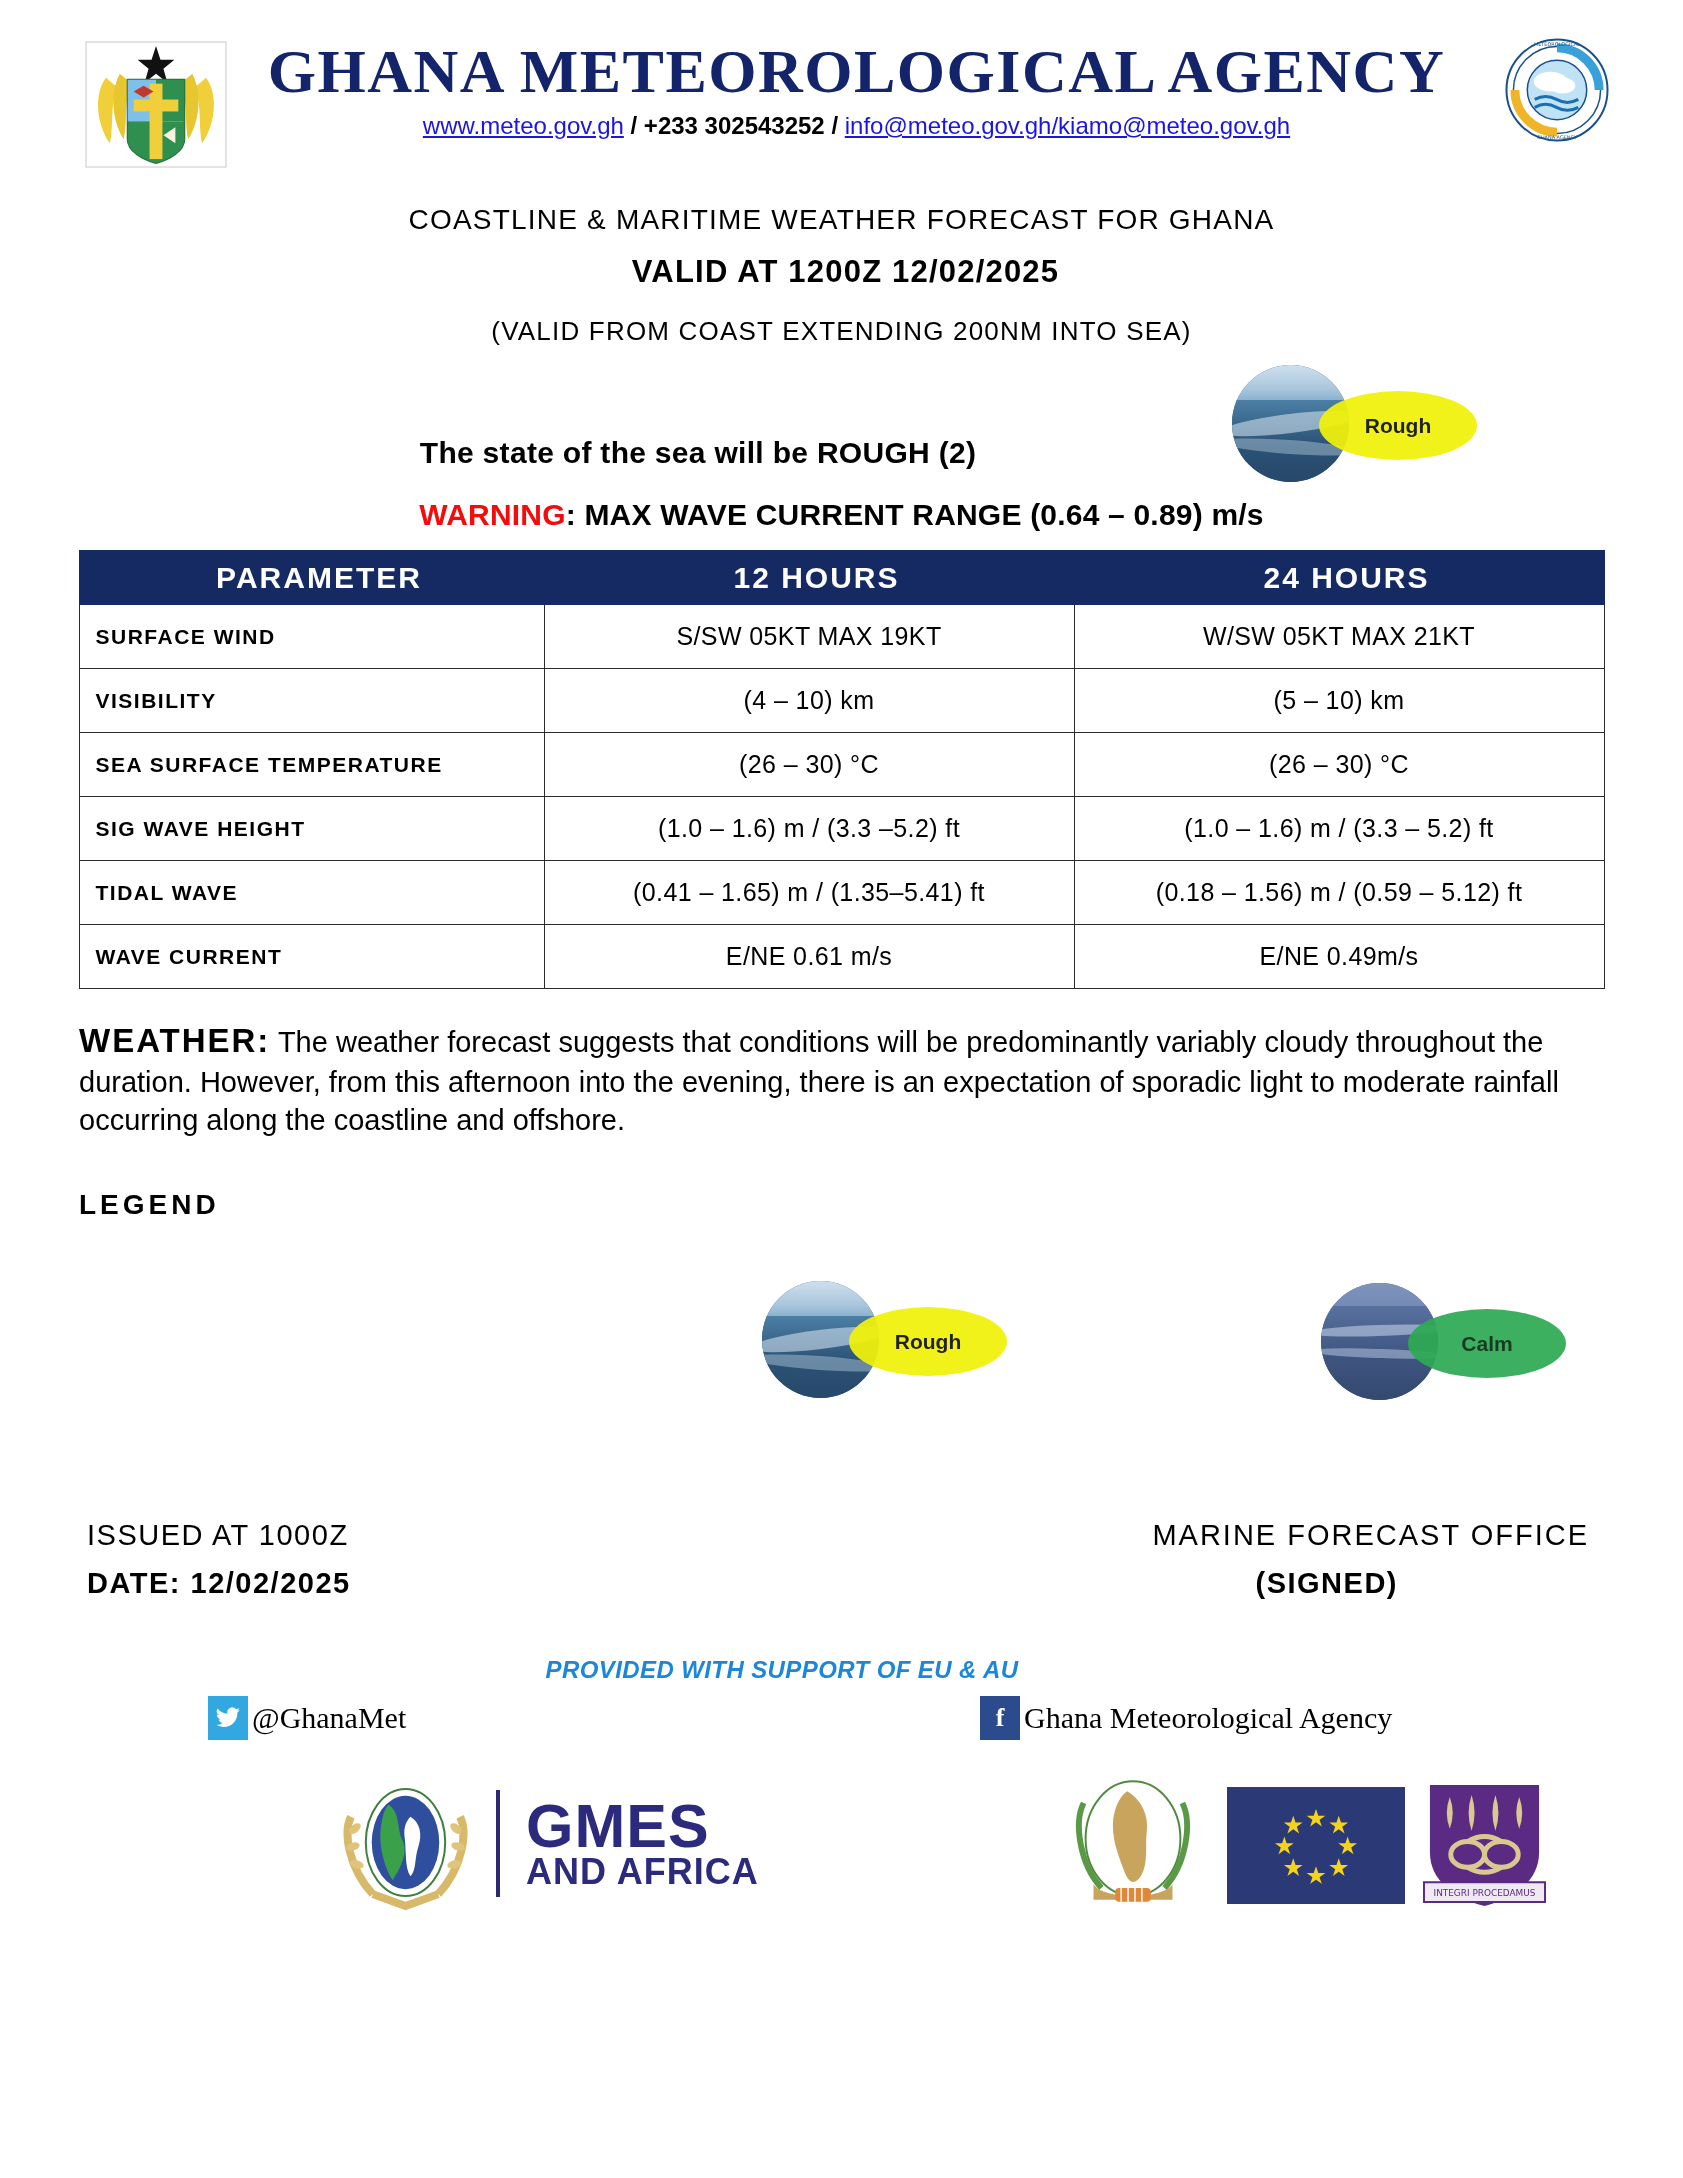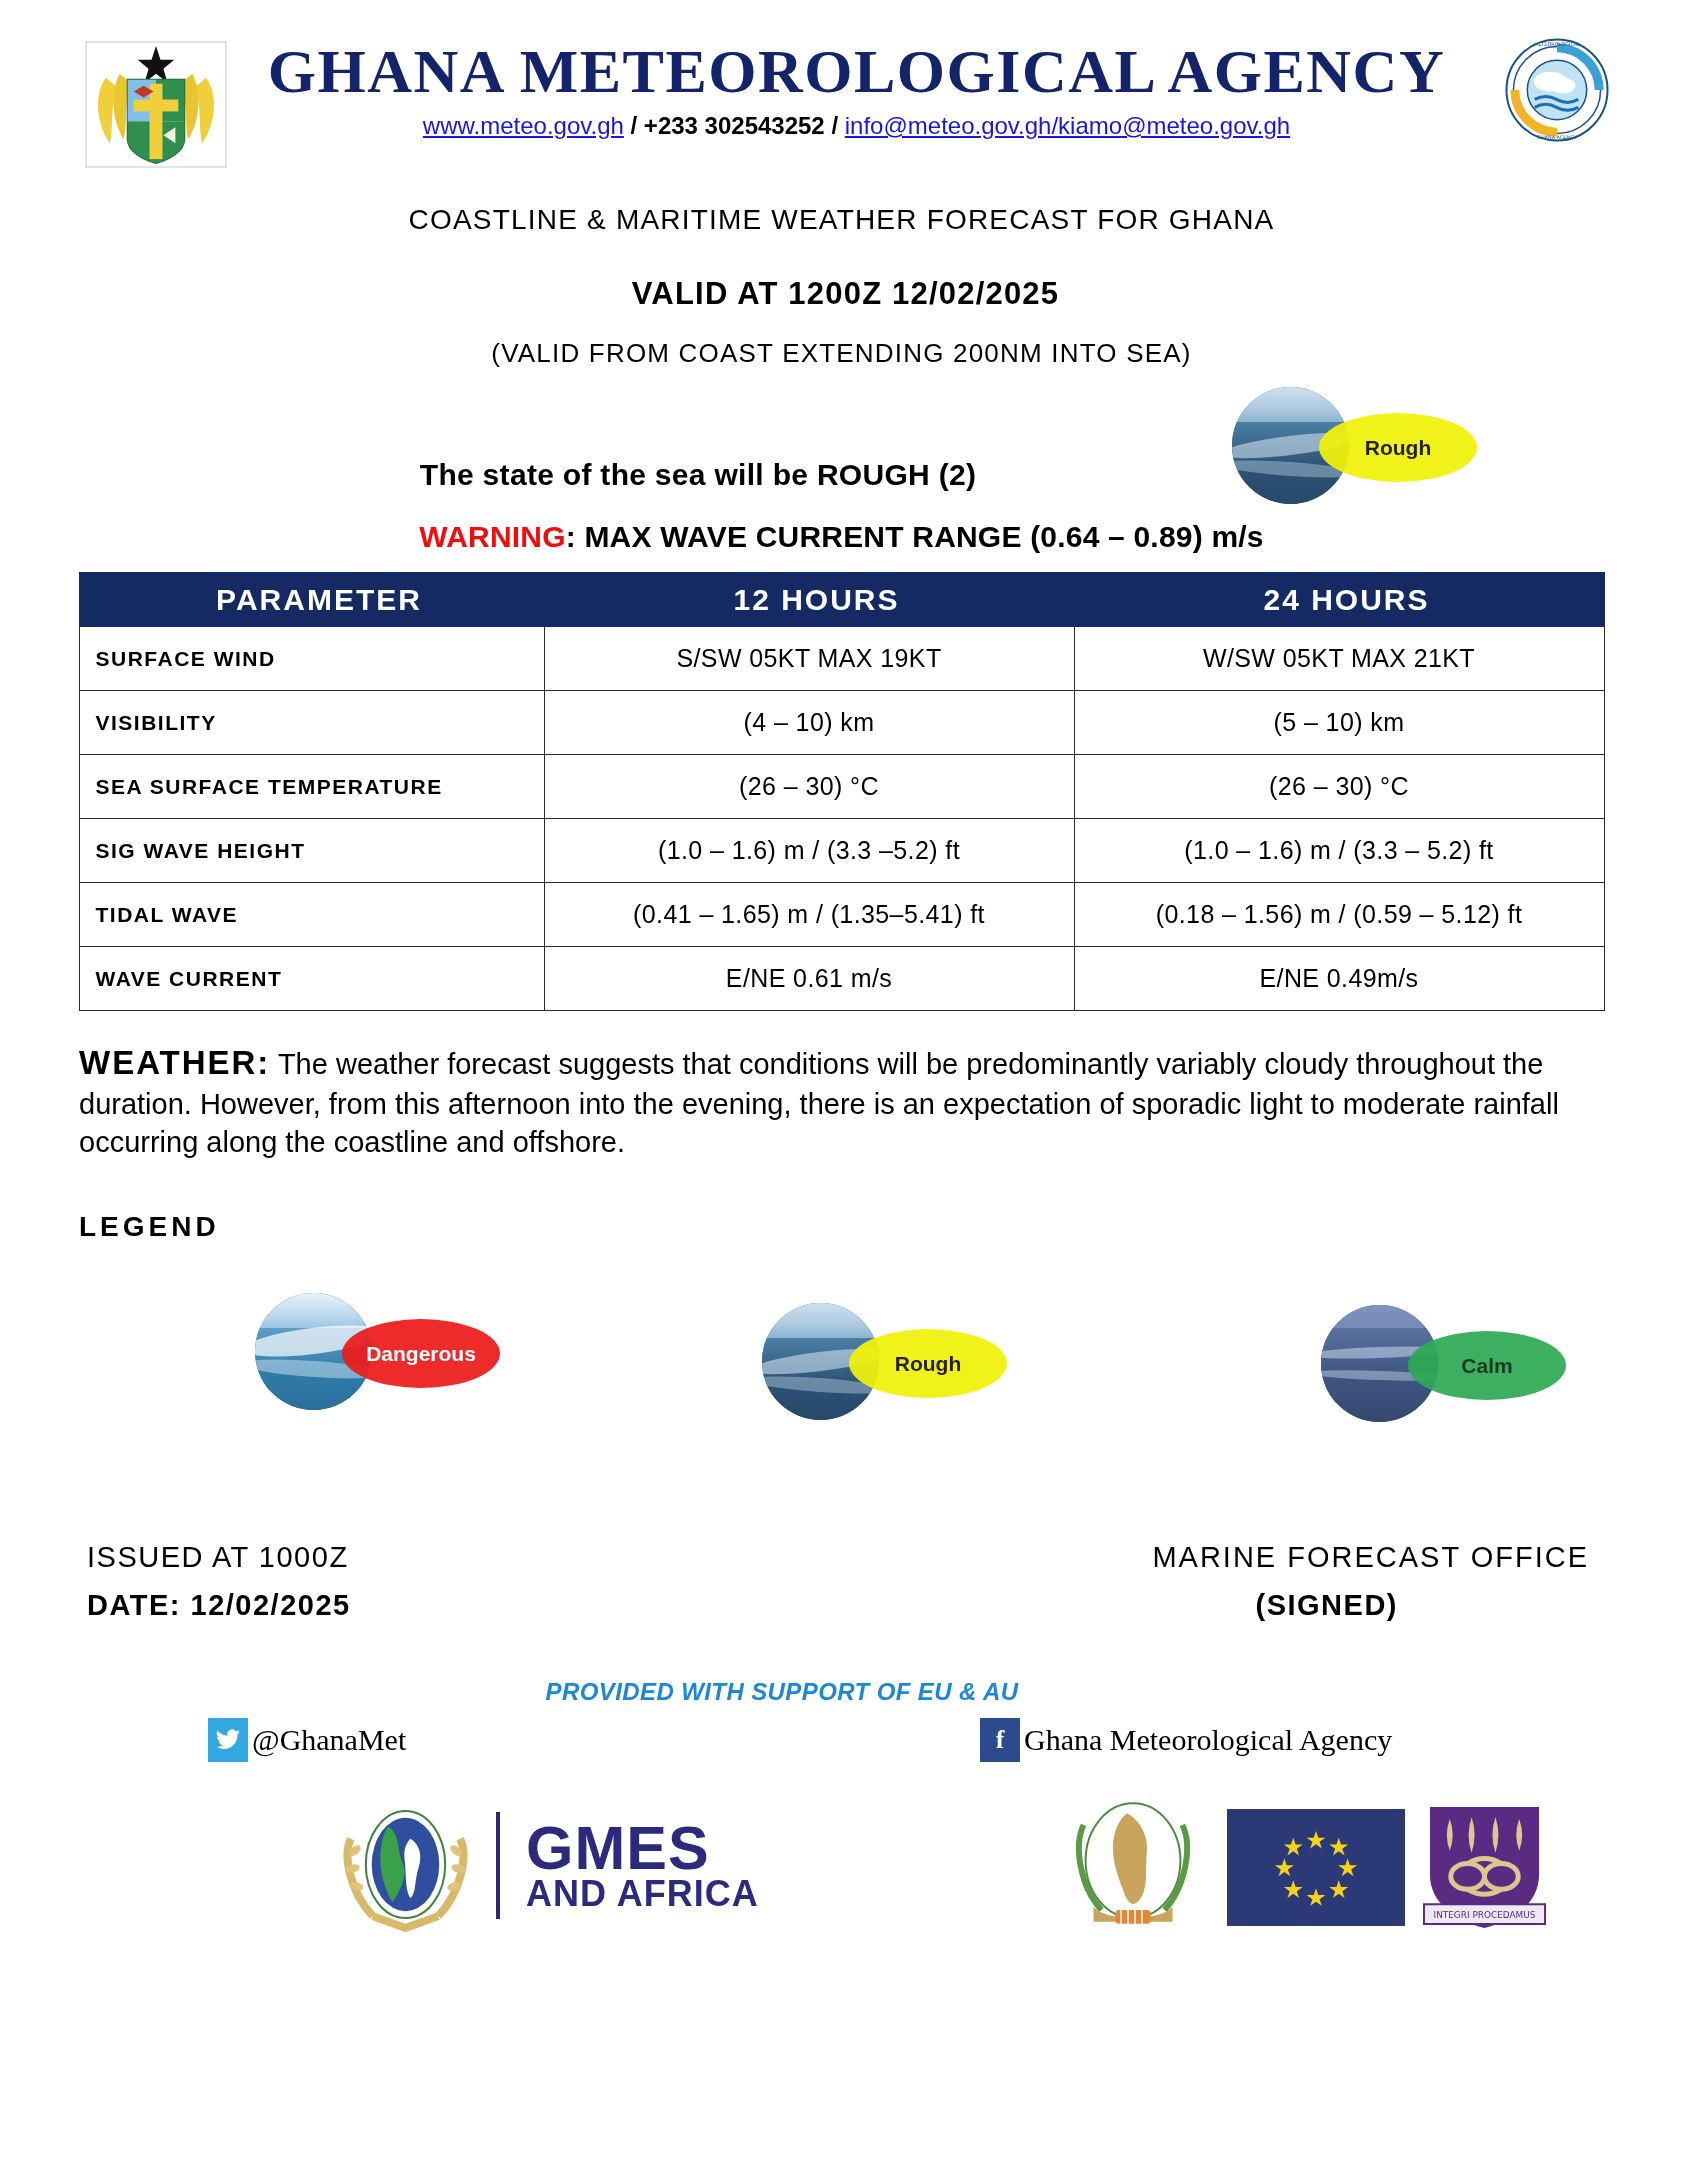--- a/index.html
+++ b/index.html
@@ -78,21 +78,21 @@
     text-align: center;
     font-size: 28px;
     letter-spacing: 1.2px;
     margin-top: 6px;
   }
   .valid-at {
     text-align: center;
     font-size: 31px;
     font-weight: bold;
     letter-spacing: 1.2px;
-    margin-top: 40px;
+    margin-top: 18px;
     padding-left: 8px;
   }
   .valid-from {
     text-align: center;
     font-size: 26px;
     letter-spacing: 1.2px;
     margin-top: 26px;
   }
 
   
@@ -452,29 +452,20 @@
   </table>
 
   <div class="weather-para">
     <span class="wx-label">WEATHER:</span><span> The weather forecast suggests that conditions will be predominantly variably cloudy throughout the duration. However, from this afternoon into the evening, there is an expectation of sporadic light to moderate rainfall occurring along the coastline and offshore.</span>
   </div>
 
   <div class="legend-heading">LEGEND</div>
 
   <div class="legend-row">
 
-    <div class="state-icon" id="legend-icon-dangerous">
-      <div class="wave-disc">
-        <div class="w1" style="background:linear-gradient(180deg,#e8f2fa 0%,#bcd9ee 55%,#8fc0de 100%)"></div>
-        <div class="w2" style="background:linear-gradient(180deg,#5b9fc6 0%,#2f7ba8 55%,#2a6f9b 100%)"></div>
-        <div class="w3" style="top:30%;height:22%;background:rgba(255,255,255,0.7)"></div>
-        <div class="w4" style="top:58%;height:14%;background:rgba(225,240,250,0.45)"></div>
-      </div>
-      <div class="pill pill-danger">Dangerous</div>
-    </div>
 
     <div class="state-icon" id="legend-icon-rough">
       <div class="wave-disc">
         <div class="w1"></div>
           <div class="w2"></div>
           <div class="w3"></div>
           <div class="w4"></div>
       </div>
       <div class="pill pill-rough">Rough</div>
     </div>

